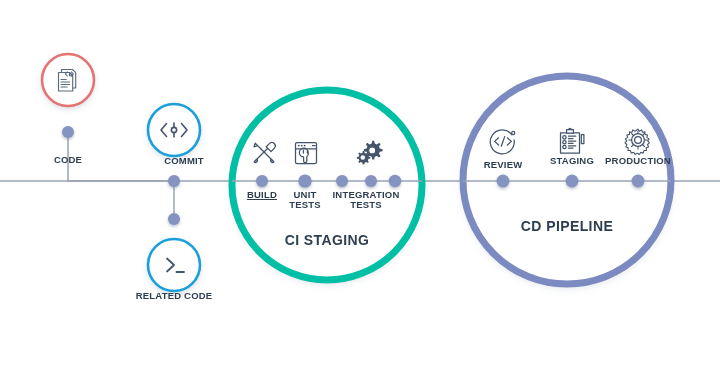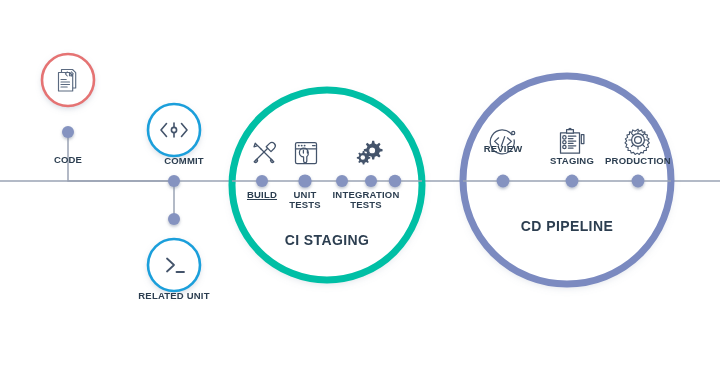--- a/index.html
+++ b/index.html
@@ -205,33 +205,33 @@
       <g>
         <circle cx="638" cy="181" r="6.4" fill="#8593C0" filter="url(#dotShadow)"></circle>
       </g>
     </g>
   </svg>
 
   <div class="lbl lbl-node" style="left:18px;top:107px;width:100px;margin-top:48px;">CODE</div>
 
   <div class="lbl lbl-node" style="left:134px;top:156px;width:100px;">COMMIT</div>
 
-  <div class="lbl lbl-node" style="left:114px;top:291px;width:120px;">RELATED UNIT</div>
+  <div class="lbl lbl-node" style="left:114px;top:291px;width:120px;">RELATED CODE</div>
 
   <div class="lbl lbl-stage" style="left:232px;top:190px;width:60px;text-decoration:underline;">BUILD</div>
 
   <div class="lbl lbl-stage" style="left:277px;top:190px;width:56px;">UNIT
 TESTS</div>
 
   <div class="lbl lbl-stage" style="left:321px;top:190px;width:90px;">INTEGRATION
 TESTS</div>
 
   <div class="lbl lbl-ring" style="left:277px;top:233px;width:100px;">CI STAGING</div>
 
-  <div class="lbl lbl-stage" style="left:473px;top:144px;width:60px;">REVIEW</div>
+  <div class="lbl lbl-stage" style="left:473px;top:160px;width:60px;">REVIEW</div>
 
   <div class="lbl lbl-stage" style="left:539px;top:156px;width:66px;">STAGING</div>
 
   <div class="lbl lbl-stage" style="left:595px;top:156px;width:86px;">PRODUCTION</div>
 
   <div class="lbl lbl-ring" style="left:517px;top:219px;width:100px;">CD PIPELINE</div>
 
 </div>
 
 </body></html>

